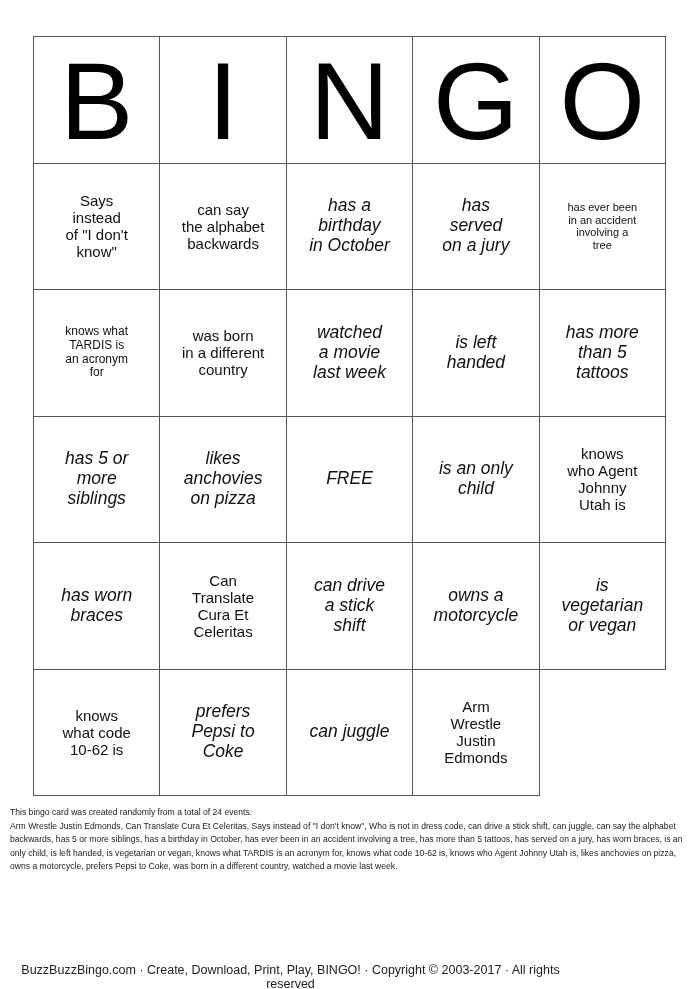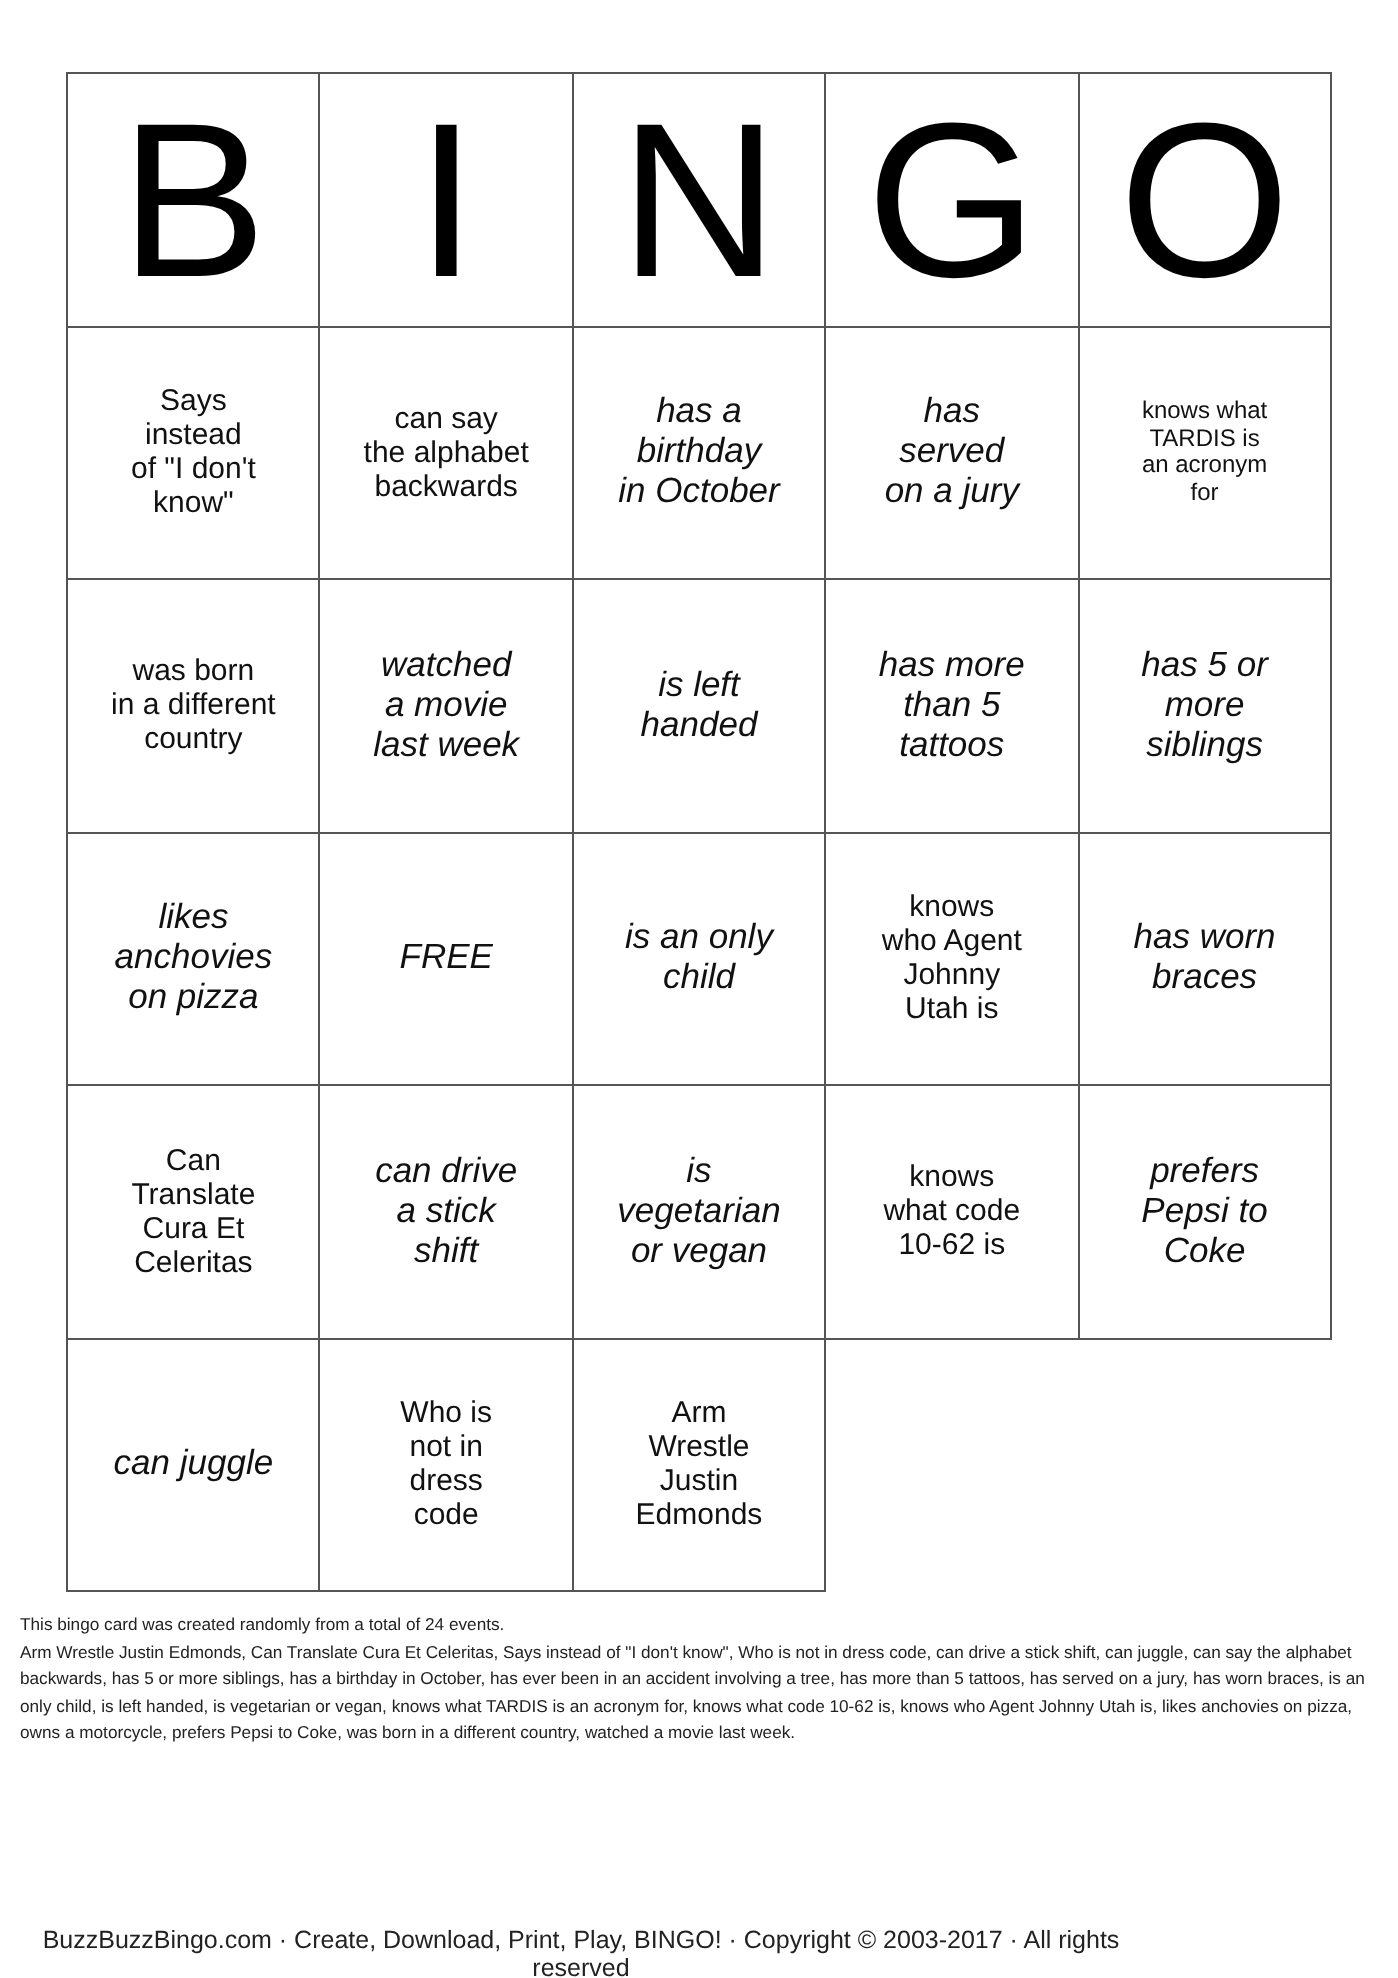--- a/index.html
+++ b/index.html
@@ -62,20 +62,26 @@
     <div class="cell sz-l">
       <span class="line">has a</span>
       <span class="line">birthday</span>
       <span class="line">in October</span>
     </div>
     <div class="cell sz-l">
       <span class="line">has</span>
       <span class="line">served</span>
       <span class="line">on a jury</span>
     </div>
+    <div class="cell sz-xs">
+      <span class="line">has ever been</span>
+      <span class="line">in an accident</span>
+      <span class="line">involving a</span>
+      <span class="line">tree</span>
+    </div>
     <div class="cell sz-s">
       <span class="line">knows what</span>
       <span class="line">TARDIS is</span>
       <span class="line">an acronym</span>
       <span class="line">for</span>
     </div>
     <div class="cell sz-m">
       <span class="line">was born</span>
       <span class="line">in a different</span>
       <span class="line">country</span>
@@ -126,44 +132,42 @@
       <span class="line">Translate</span>
       <span class="line">Cura Et</span>
       <span class="line">Celeritas</span>
     </div>
     <div class="cell sz-l">
       <span class="line">can drive</span>
       <span class="line">a stick</span>
       <span class="line">shift</span>
     </div>
     <div class="cell sz-l">
+      <span class="line">owns a</span>
+      <span class="line">motorcycle</span>
+    </div>
+    <div class="cell sz-l">
       <span class="line">is</span>
       <span class="line">vegetarian</span>
       <span class="line">or vegan</span>
     </div>
     <div class="cell sz-m">
       <span class="line">knows</span>
       <span class="line">what code</span>
       <span class="line">10-62 is</span>
     </div>
     <div class="cell sz-l">
       <span class="line">prefers</span>
       <span class="line">Pepsi to</span>
       <span class="line">Coke</span>
     </div>
     <div class="cell sz-l">
       <span class="line">can juggle</span>
     </div>
     <div class="cell sz-m">
-      <span class="line">Who is</span>
-      <span class="line">not in</span>
-      <span class="line">dress</span>
-      <span class="line">code</span>
-    </div>
-    <div class="cell sz-m">
       <span class="line">Arm</span>
       <span class="line">Wrestle</span>
       <span class="line">Justin</span>
       <span class="line">Edmonds</span>
     </div>
   </div>
 
 <div class="notes">
   <p>This bingo card was created randomly from a total of 24 events.</p>
   <p>Arm Wrestle Justin Edmonds, Can Translate Cura Et Celeritas, Says instead of "I don't know", Who is not in dress code, can drive a stick shift, can juggle, can say the alphabet backwards, has 5 or more siblings, has a birthday in October, has ever been in an accident involving a tree, has more than 5 tattoos, has served on a jury, has worn braces, is an only child, is left handed, is vegetarian or vegan, knows what TARDIS is an acronym for, knows what code 10-62 is, knows who Agent Johnny Utah is, likes anchovies on pizza, owns a motorcycle, prefers Pepsi to Coke, was born in a different country, watched a movie last week.</p>

